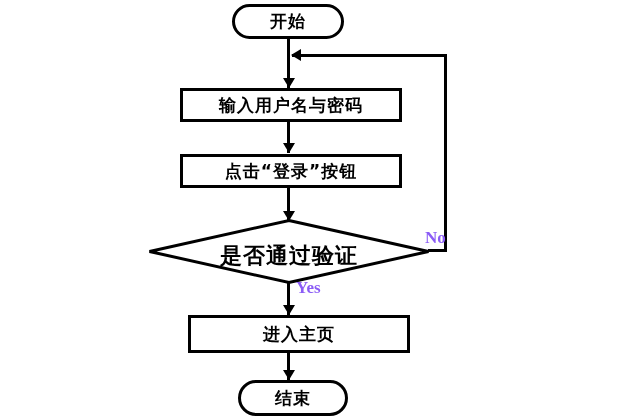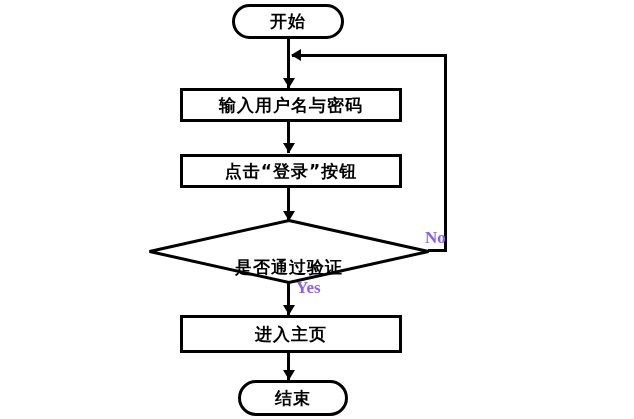--- a/index.html
+++ b/index.html
@@ -67,28 +67,28 @@
     position: absolute;
     left: 146px;
     top: 218px;
     width: 286px;
     height: 67px;
     z-index: 3;
   }
   #diamond-label {
     position: absolute;
     left: 0;
-    top: 16px;
+    top: 4px;
     width: 100%;
     height: 100%;
     display: flex;
     align-items: center;
     justify-content: center;
     font-weight: bold;
-    font-size: 17px;
+    font-size: 22px;
     color: #000000;
     letter-spacing: 1px;
   }
 </style>
 </head>
 <body>
 
 <div id="canvas">
 
   <div class="line" style="left:287px; top:37px;  width:3px; height:51px;"></div>
@@ -119,21 +119,21 @@
     <span>点击“登录”按钮</span>
   </div>
 
   <div id="diamond-wrap">
     <svg width="286" height="67" viewBox="0 0 286 67">
       <polygon points="143,2.5 282.5,33.5 143,64.5 3.5,33.5" fill="#ffffff" stroke="#000000" stroke-width="3"></polygon>
     </svg>
     <div id="diamond-label">是否通过验证</div>
   </div>
 
-  <div class="node" style="left:180px; top:315px; width:222px; height:38px;">
+  <div class="node" style="left:188px; top:315px; width:222px; height:38px;">
     <span>进入主页</span>
   </div>
 
   <div class="node terminator" style="left:238px; top:380px; width:110px; height:36px;">
     <span>结束</span>
   </div>
 
   <div class="edge-label" style="left:296px; top:279px;">Yes</div>
   <div class="edge-label" style="left:425px; top:229px;">No</div>
 

